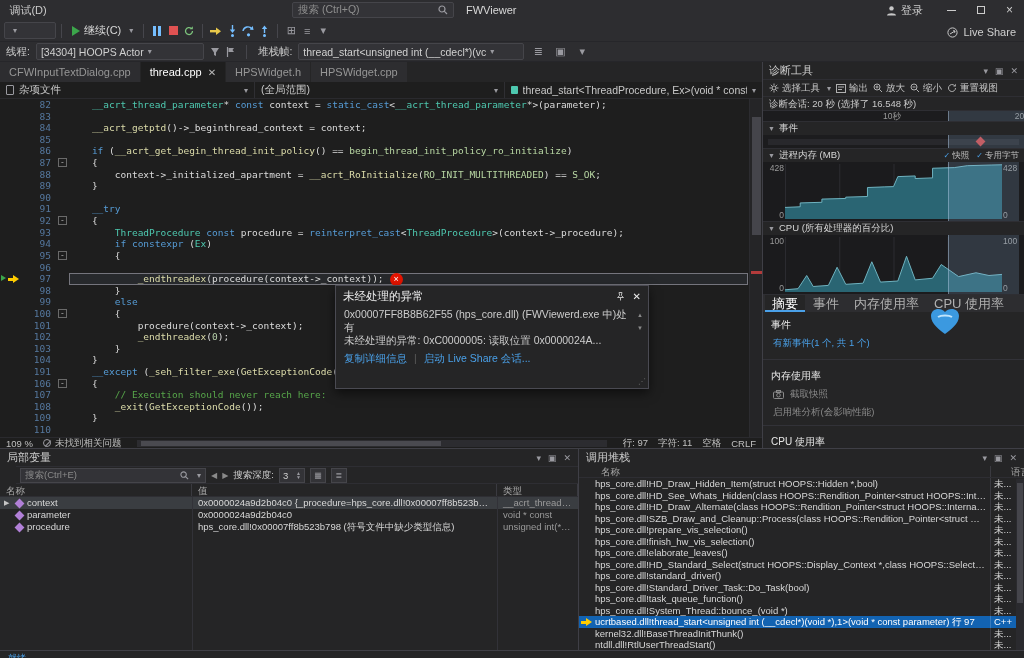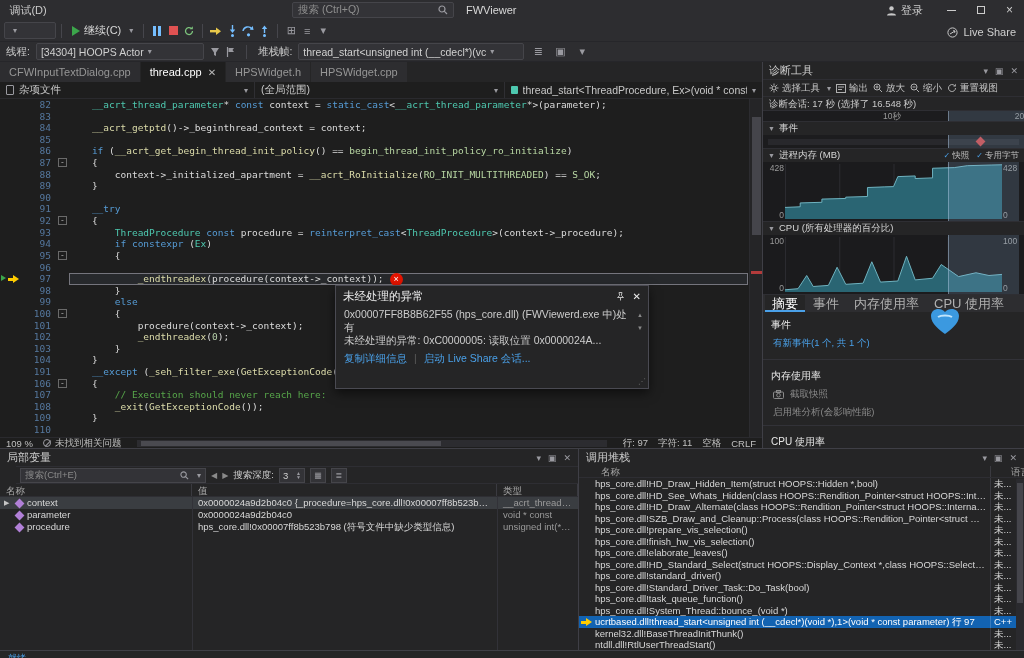--- a/index.html
+++ b/index.html
@@ -635,21 +635,21 @@
         <span>缩小</span>
       </span>
       <span class="grp">
         <svg width="10" height="10" viewBox="0 0 10 10">
             <path d="M8.5 5a3.5 3.5 0 1 1-1.2-2.6" fill="none" stroke="#b0b0b0"></path>
             <path d="M8.8 0.8 L8.8 3.4 L6.2 3.4 Z" fill="#b0b0b0"></path>
           </svg>
         <span>重置视图</span>
       </span>
     </div>
-    <div class="dg-session">诊断会话: 17 秒 (选择了 16.548 秒)</div>
+    <div class="dg-session">诊断会话: 20 秒 (选择了 16.548 秒)</div>
     <div class="ruler" id="dg-ruler">
         <span class="tick" style="left: 46%;">10秒</span>
         <span class="tick" style="left: 96.5%;">20秒</span>
         <div class="sel-band" style="left: 71%; width: 29%;"></div>
       </div>
     <div class="dg-sec-hdr">
       <span class="tri">▼</span>
       <span>事件</span>
     </div>
     <div class="ev-track">

